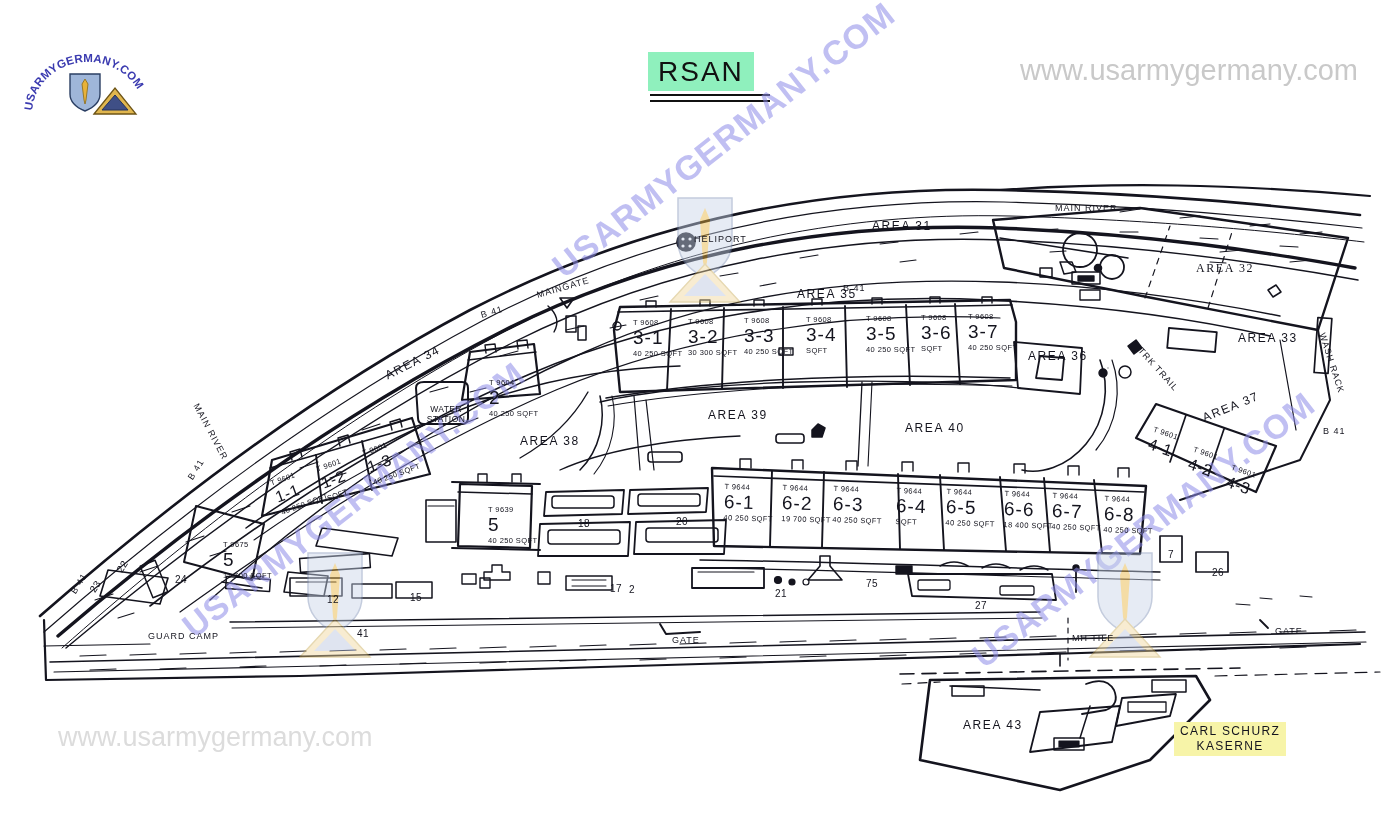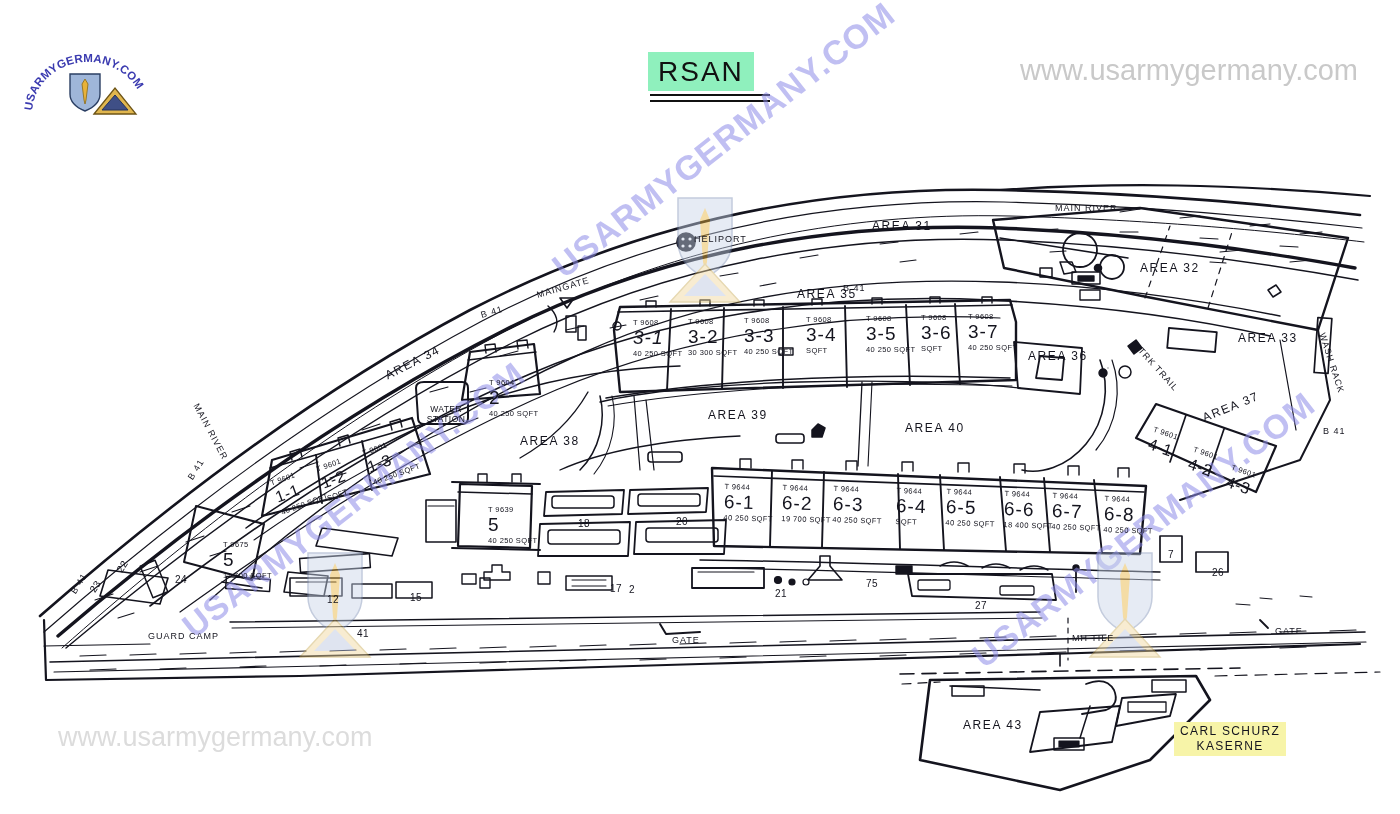--- a/index.html
+++ b/index.html
@@ -468,21 +468,21 @@
     <svg width="90" height="120" viewBox="0 0 90 120">
       <path d="M18 8 L72 8 L72 52 Q72 74 45 88 Q18 74 18 52 Z" fill="#c8d4e8" stroke="#7d8fb5" stroke-width="1.5"></path>
       <path d="M45 18 L50 30 L47 72 L45 80 L43 72 L40 30 Z" fill="#e8b23a"></path>
       <path d="M10 112 L45 74 L80 112 Z" fill="#f0d79a" stroke="#c8a954" stroke-width="1.4"></path>
       <path d="M24 106 L45 84 L66 106 Z" fill="#b9c4e0"></path>
     </svg>
   </div>
 
   <div id="area-labels">
       <div class="lbl area-lbl" style="left: 872px; top: 219px;">AREA 31</div>
-      <div class="lbl area-lbl" style="left: 1140px; top: 261px;">AREA 32</div>
+      <div class="lbl area-lbl" style="left: 1196px; top: 261px; font-family: Liberation Serif, serif;">AREA 32</div>
       <div class="lbl area-lbl" style="left: 1238px; top: 331px;">AREA 33</div>
       <div class="lbl area-lbl" style="left: 386px; top: 369px; transform: rotate(-27deg); transform-origin: 0px 50%;">AREA 34</div>
       <div class="lbl area-lbl" style="left: 797px; top: 287px;">AREA 35</div>
       <div class="lbl area-lbl" style="left: 1028px; top: 349px;">AREA 36</div>
       <div class="lbl area-lbl" style="left: 1203px; top: 411px; transform: rotate(-22deg); transform-origin: 0px 50%;">AREA 37</div>
       <div class="lbl area-lbl" style="left: 520px; top: 434px;">AREA 38</div>
       <div class="lbl area-lbl" style="left: 708px; top: 408px;">AREA 39</div>
       <div class="lbl area-lbl" style="left: 905px; top: 421px;">AREA 40</div>
       <div class="lbl area-lbl" style="left: 963px; top: 718px;">AREA 43</div>
     </div>
@@ -503,21 +503,21 @@
         <div>STATION</div>
       </div>
       <div class="lbl small-lbl" style="left: 148px; top: 631px;">GUARD CAMP</div>
       <div class="lbl small-lbl" style="left: 672px; top: 635px;">GATE</div>
       <div class="lbl small-lbl" style="left: 1275px; top: 626px;">GATE</div>
       <div class="lbl small-lbl" style="left: 1072px; top: 633px;">MH TILE</div>
     </div>
   <div id="bldg-layer">
       <div class="lbl" style="left: 633px; top: 318px;">
         <div class="tiny">T 9608</div>
-        <div class="bldg-num" style="line-height: 22px; font-style: italic;">3-1</div>
+        <div class="bldg-num" style="line-height: 22px;">3-1</div>
         <div class="tiny">40 250 SQFT</div>
       </div>
       <div class="lbl" style="left: 688px; top: 317px;">
         <div class="tiny">T 9608</div>
         <div class="bldg-num" style="line-height: 22px;">3-2</div>
         <div class="tiny">30 300 SQFT</div>
       </div>
       <div class="lbl" style="left: 744px; top: 316px;">
         <div class="tiny">T 9608</div>
         <div class="bldg-num" style="line-height: 22px;">3-3</div>

